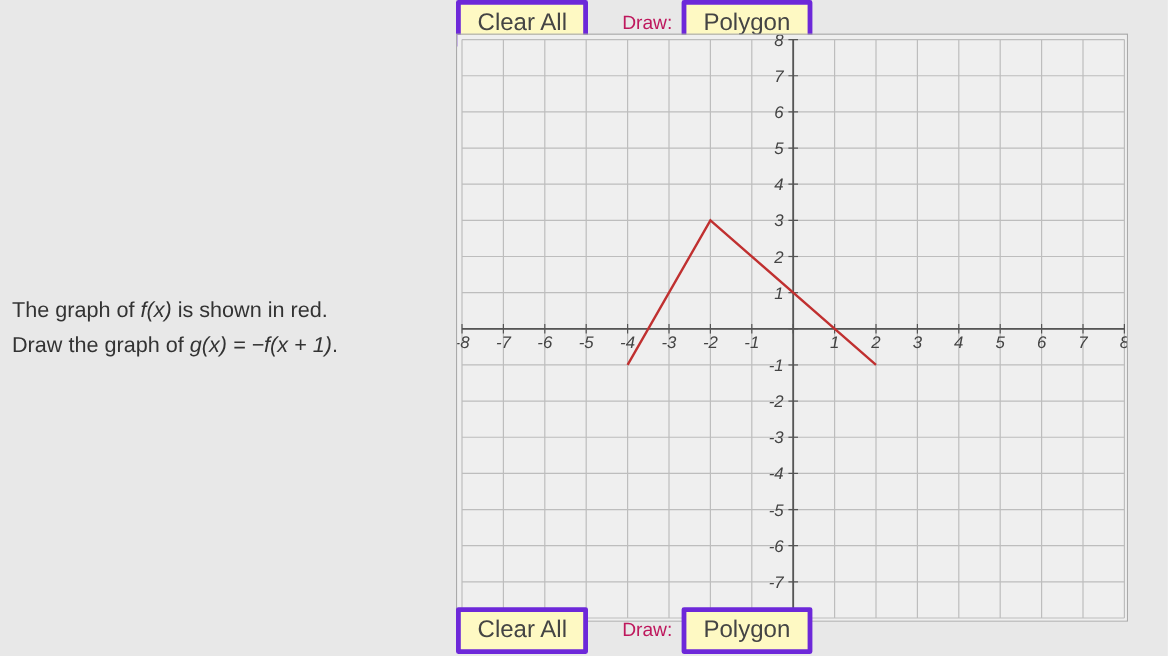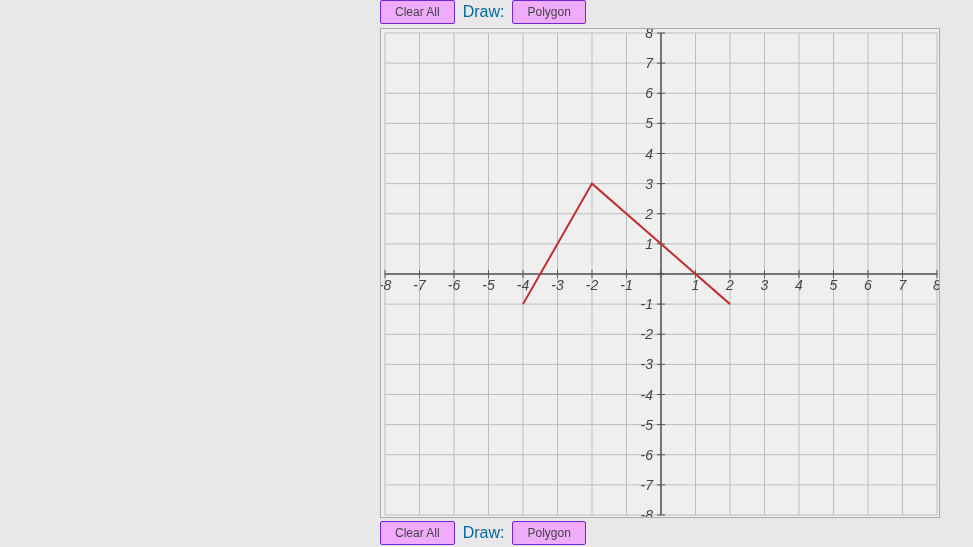--- a/index.html
+++ b/index.html
@@ -37,46 +37,52 @@
     }
     .toolbar.top {
       top: 0px;
       left: 0px;
     }
     .toolbar.bottom {
       bottom: 2px;
       left: 0px;
     }
     .btn {
-      background: #f0abfc;
-      border: 1px solid #6d28d9;
+      background: #fef9c3;
+      border: 4px solid #6d28d9;
       padding: 4px 14px;
-      font-size: 12px;
+      font-size: 20px;
       color: #444;
       cursor: pointer;
       border-radius: 2px;
     }
     .draw-label {
       font-size: 16px;
-      color: #0369a1;
-      margin-left: 0;
+      color: #be185d;
+      margin-left: 20px;
     }
     .grid-svg {
       position: absolute;
       top: 28px;
       left: 0;
       border: 1px solid #aaa;
     }
     .math-var { font-style: italic; }
   </style>
 </head>
 <body>
 
 <div class="container">
   <div class="text-panel">
+    <p>
+      <span>The graph of </span><span class="math-var">f(x)</span><span> is shown in red.</span>
+    </p>
+    <p>
+      <span>Draw the graph of </span><span class="math-var">g(x) = −f(x + 1)</span><span>.</span>
+    </p>
   </div>
 
   <div class="graph-area">
     <div class="toolbar top">
       <button class="btn">Clear All</button>
       <span class="draw-label">Draw:</span>
       <button class="btn">Polygon</button>
     </div>
 
     <svg class="grid-svg" id="grid-svg" width="560" height="490">

